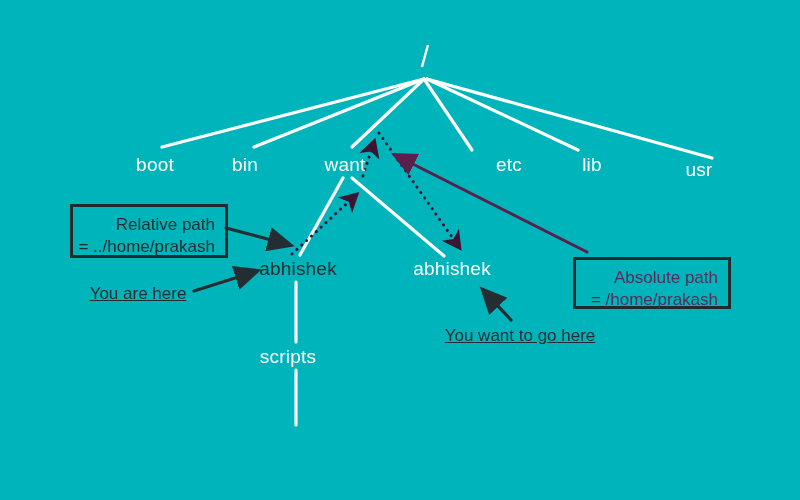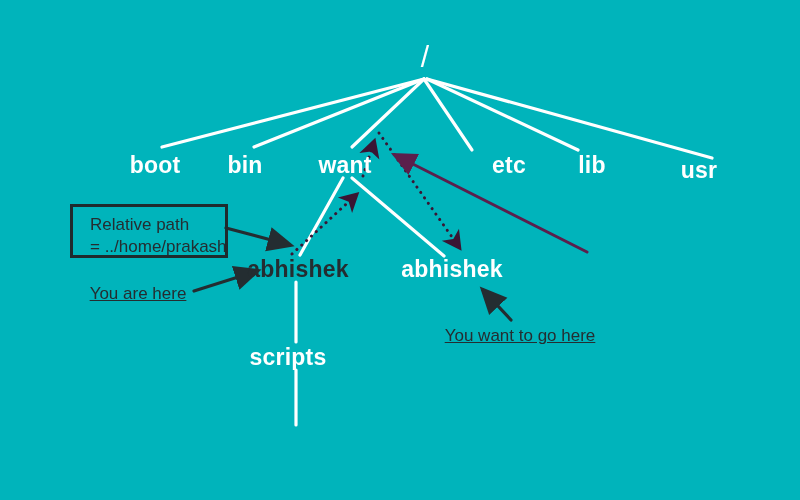--- a/index.html
+++ b/index.html
@@ -24,41 +24,41 @@
     top: 0;
     left: 0;
     width: 800px;
     height: 500px;
     pointer-events: none;
   }
   .node-label {
     position: absolute;
     transform: translate(-50%, -50%);
     white-space: nowrap;
-    font-size: 23px;
+    font-size: 19px;
     color: #ffffff;
     letter-spacing: 0.2px;
-    font-weight: bold;
   }
   .node-label.dark {
     color: #242d31;
   }
   .node-label.root {
     font-size: 30px;
     font-weight: 400;
   }
   .callout {
     position: absolute;
     border: 3px solid #1f2b2d;
     background: transparent;
-    padding: 7px 10px 8px 17px;
+    padding: 7px 10px 8px 5px;
     line-height: 1.28;
     font-size: 17px;
     white-space: nowrap;
     box-sizing: border-box;
+    text-align: right;
   }
   .callout.relative {
     color: #242d31;
   }
   .callout.absolute {
     color: #5b2a57;
     border-width: 3px;
   }
   .callout .line {
     display: block;
@@ -135,17 +135,21 @@
   <div class="node-label" style="left:699px; top:170px;">usr</div>
   <div class="node-label dark" style="left:298px; top:269px;">abhishek</div>
   <div class="node-label" style="left:452px; top:269px;">abhishek</div>
   <div class="node-label" style="left:288px; top:357px;">scripts</div>
 
   <div class="callout relative" style="left:70px; top:204px; width:158px; height:54px;">
     <span class="line">Relative path</span>
     <span class="line">= ../home/prakash</span>
   </div>
 
+  <div class="callout absolute" style="left:573px; top:257px; width:158px; height:52px;">
+    <span class="line">Absolute path</span>
+    <span class="line">= /home/prakash</span>
+  </div>
 
   <div class="annot" style="left:138px; top:294px;">You are here</div>
   <div class="annot" style="left:520px; top:336px;">You want to go here</div>
 
 </div>
 
 </body></html>

